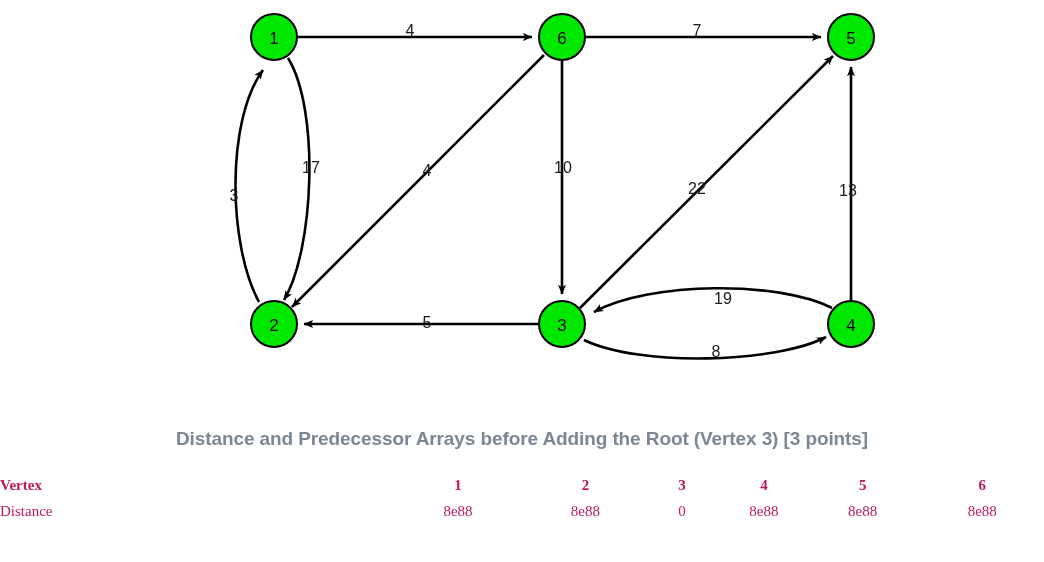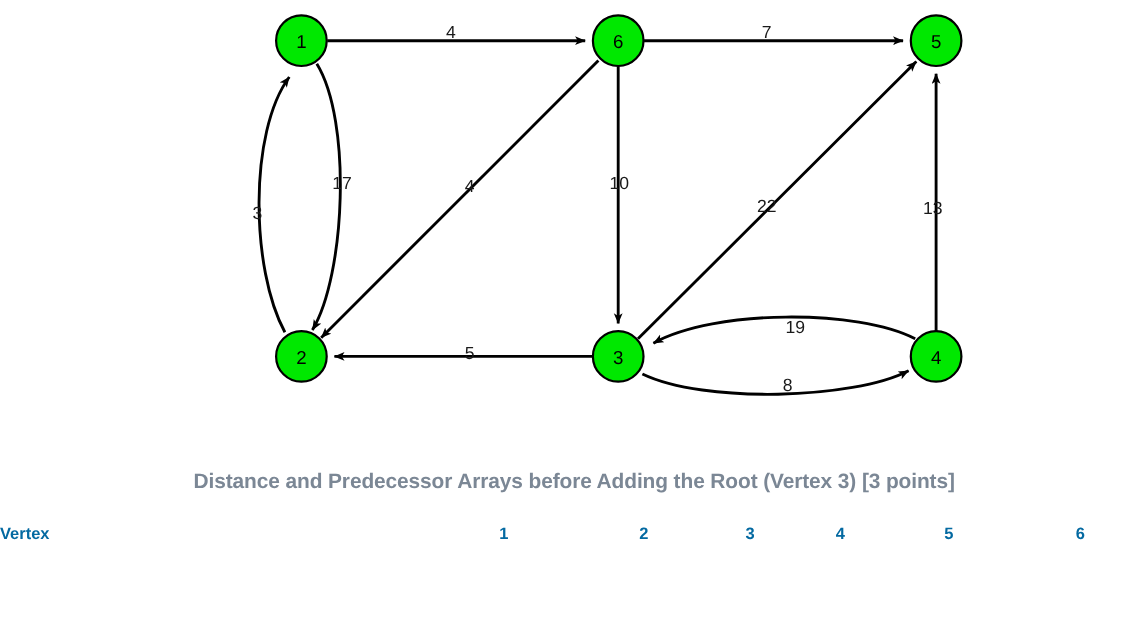--- a/index.html
+++ b/index.html
@@ -84,23 +84,23 @@
     top: 72px;
     left: 0;
     width: 1044px;
     border-collapse: collapse;
     table-layout: fixed;
   }
 
   #array-table td {
     padding: 0;
     height: 26px;
-    font-family: Liberation Sans, sans-serif;
+    font-family: Liberation Serif, serif;
     font-size: 15px;
-    color: #0369a1;
+    color: #be185d;
     vertical-align: middle;
   }
 
   td.row-head {
     width: 344px;
     padding-left: 16px;
     text-align: left;
   }
 
   tr.header-row td {
@@ -205,15 +205,24 @@
     <tbody>
       <tr class="header-row">
         <td class="row-head">Vertex</td>
         <td class="cell c1">1</td>
         <td class="cell c2">2</td>
         <td class="cell c3">3</td>
         <td class="cell c4">4</td>
         <td class="cell c5">5</td>
         <td class="cell c6">6</td>
       </tr>
+      <tr>
+        <td class="row-head">Distance</td>
+        <td class="cell c1">8e88</td>
+        <td class="cell c2">8e88</td>
+        <td class="cell c3">0</td>
+        <td class="cell c4">8e88</td>
+        <td class="cell c5">8e88</td>
+        <td class="cell c6">8e88</td>
+      </tr>
     </tbody>
   </table>
 </div>
 
 </body></html>

